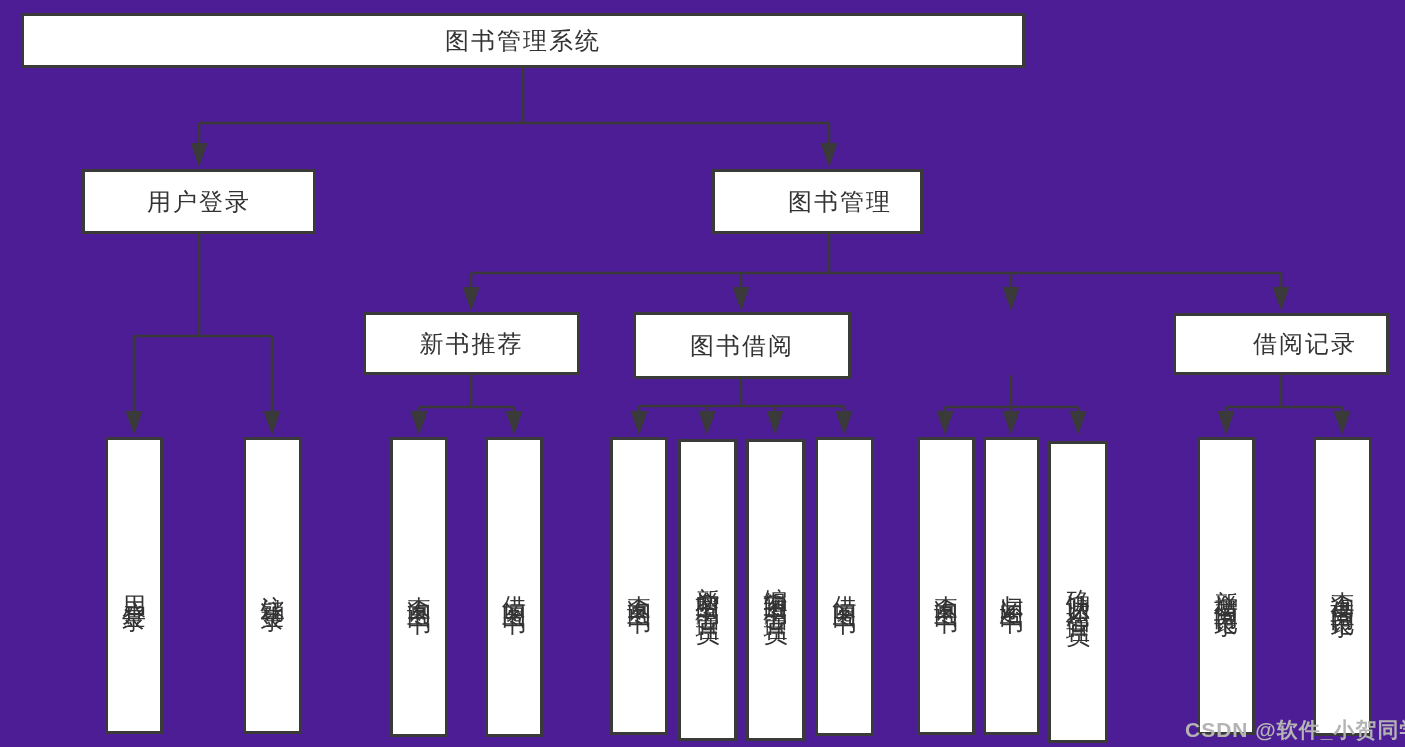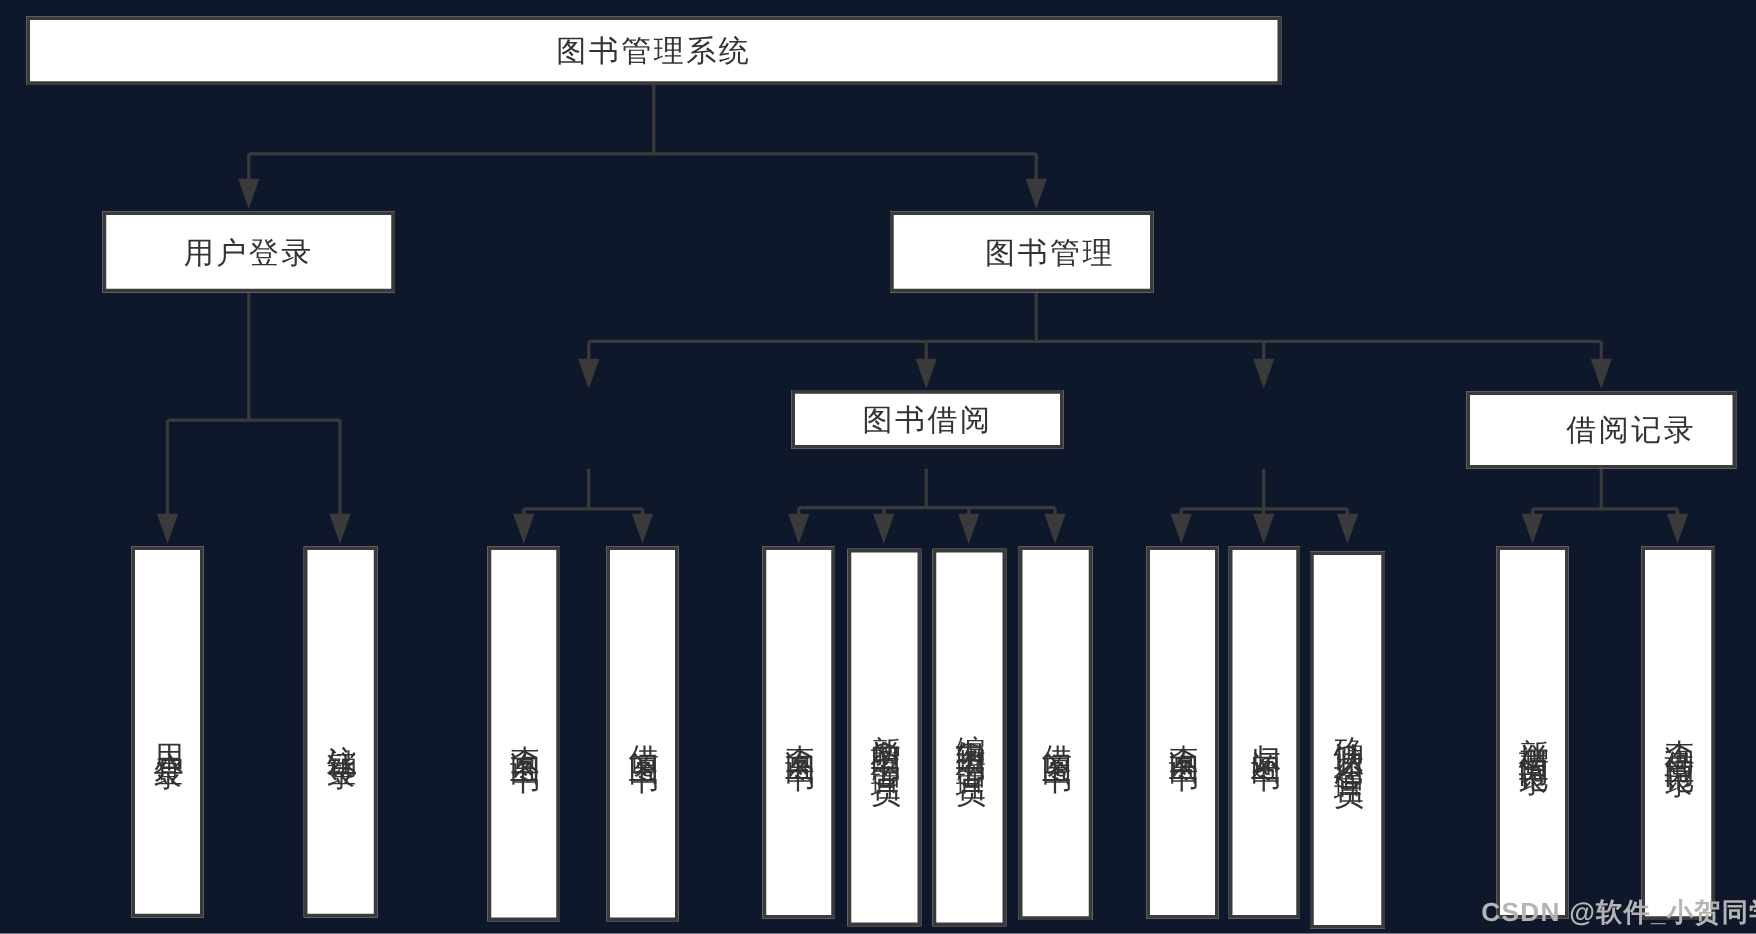--- a/index.html
+++ b/index.html
@@ -1,20 +1,20 @@
 <!DOCTYPE html>
 <html><head>
 <meta charset="utf-8">
 <style>
   html, body { margin: 0; padding: 0; background: #ffffff; }
   #canvas {
     position: relative;
     width: 1405px;
     height: 747px;
-    background: #0f172a;
+    background: #4c1d95;
     font-family: "Liberation Sans", sans-serif;
     overflow: hidden;
   }
   #connectors {
     position: absolute;
     left: 0; top: 0;
     width: 1405px; height: 747px;
     z-index: 1;
   }
   .box, .leaf {
@@ -33,21 +33,21 @@
   .leaf > span {
     writing-mode: vertical-rl;
     letter-spacing: 5px;
     line-height: 1;
   }
   
   #n-root            { left: 21px;   top: 13px;  width: 1004px; height: 55px; }
   #n-user-login      { left: 82px;   top: 169px; width: 234px;  height: 65px; }
   #n-book-mgmt       { left: 712px;  top: 169px; width: 211px;  height: 65px; padding-left: 45px; }
   #n-new-book        { left: 363px;  top: 312px; width: 217px;  height: 63px; }
-  #n-book-borrow     { left: 633px;  top: 312px; width: 218px;  height: 47px; }
+  #n-book-borrow     { left: 633px;  top: 312px; width: 218px;  height: 67px; }
   #n-current-borrow  { left: 903px;  top: 312px; width: 217px;  height: 63px; }
   #n-borrow-records  { left: 1173px; top: 313px; width: 216px;  height: 62px; padding-left: 48px; }
 
   #lf-ul-0 { left: 105px;  top: 437px; width: 58px; height: 297px; }
   #lf-ul-1 { left: 243px;  top: 437px; width: 59px; height: 297px; }
   #lf-nb-0 { left: 390px;  top: 437px; width: 58px; height: 300px; }
   #lf-nb-1 { left: 485px;  top: 437px; width: 58px; height: 300px; }
   #lf-bb-0 { left: 610px;  top: 437px; width: 58px; height: 298px; }
   #lf-bb-1 { left: 678px;  top: 439px; width: 59px; height: 302px; }
   #lf-bb-2 { left: 746px;  top: 439px; width: 59px; height: 302px; }
@@ -119,20 +119,23 @@
     <span>图书管理系统</span>
   </div>
 
   <div class="box" id="n-user-login">
     <span>用户登录</span>
   </div>
   <div class="box" id="n-book-mgmt">
     <span>图书管理</span>
   </div>
 
+  <div class="box" id="n-new-book">
+    <span>新书推荐</span>
+  </div>
   <div class="box" id="n-book-borrow">
     <span>图书借阅</span>
   </div>
   <div class="box" id="n-borrow-records">
     <span>借阅记录</span>
   </div>
 
   <div class="leaf" id="lf-ul-0">
     <span>用户登录</span>
   </div>

